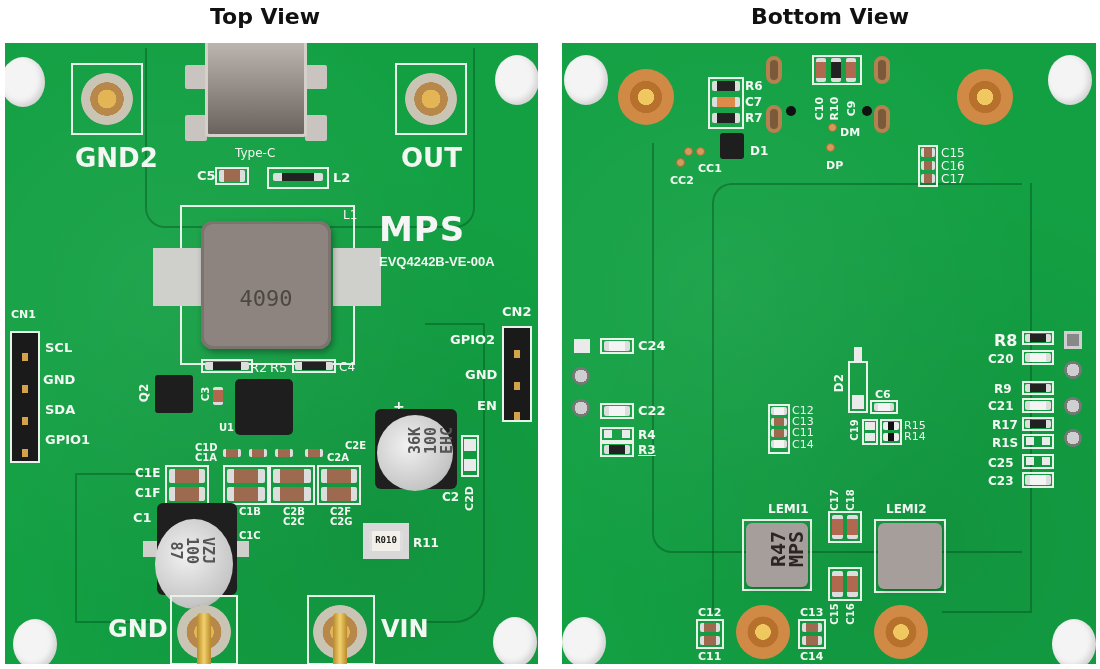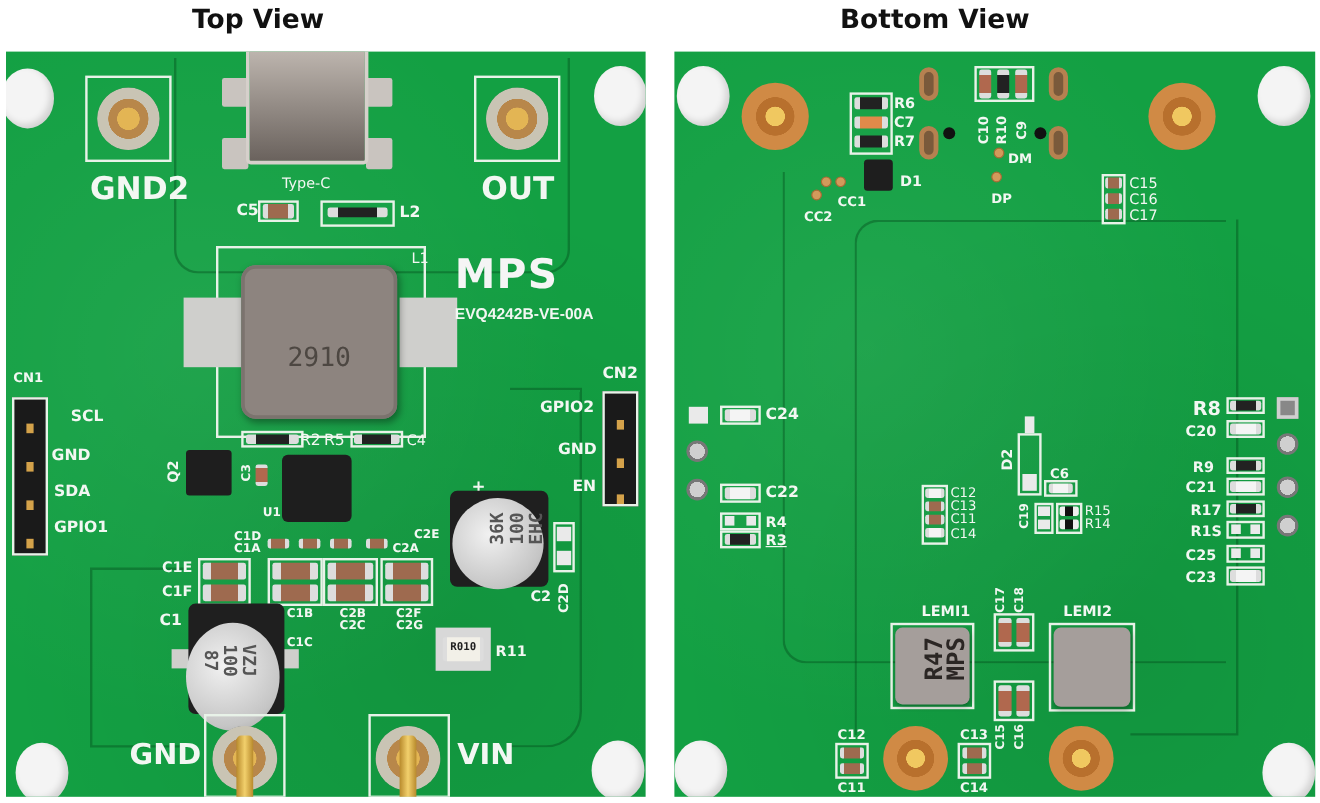--- a/index.html
+++ b/index.html
@@ -1,21 +1,21 @@
 <!DOCTYPE html>
 <html><head>
   <meta charset="utf-8">
   <style>
     * { box-sizing: border-box; margin: 0; padding: 0; }
     html, body { width: 1100px; height: 669px; background: #ffffff; overflow: hidden; }
     body { position: relative; font-family: "Liberation Sans", sans-serif; }
 
     .view-title {
       position: absolute; top: 4px; font-weight: bold; font-size: 22px; color: #111;
-      font-family: "DejaVu Sans", sans-serif; 
+      font-family: "DejaVu Sans", sans-serif; text-align: center;
     }
 
     .board {
       position: absolute; background: #13a043;
       background-image:
         radial-gradient(circle at 30% 40%, rgba(255,255,255,0.06), transparent 60%),
         radial-gradient(circle at 70% 80%, rgba(0,0,0,0.08), transparent 60%);
       overflow: hidden;
     }
     #board-top { left: 5px; top: 43px; width: 533px; height: 621px; }
@@ -97,33 +97,33 @@
   <div class="cap-smd" style="left:214px;top:127px;width:26px;height:12px;"></div>
   <div class="silk-box" style="left:262px;top:124px;width:62px;height:22px;"></div>
   <div class="res-smd" style="left:268px;top:130px;width:50px;height:8px;"></div>
   <div class="silk" style="left:328px;top:128px;font-size:13px;">L2</div>
 
   <div class="silk-box" style="left:175px;top:162px;width:175px;height:160px;border-width:2px;"></div>
   <div class="silk" style="left:338px;top:166px;font-size:12px;font-weight:normal;">L1</div>
   <div class="inductor-pad" style="left:148px;top:205px;width:48px;height:58px;"></div>
   <div class="inductor-pad" style="left:328px;top:205px;width:48px;height:58px;"></div>
   <div class="inductor" style="left:196px;top:178px;width:130px;height:128px;"></div>
-  <div class="inductor-text" style="left:196px;top:244px;width:130px;">2910</div>
+  <div class="inductor-text" style="left:196px;top:244px;width:130px;">4090</div>
 
   <div class="mps-logo" style="left:374px;top:166px;">MPS</div>
   <div class="silk" style="left:374px;top:212px;font-size:13px;font-family:'Liberation Sans',sans-serif;">EVQ4242B-VE-00A</div>
 
   <div class="silk" style="left:6px;top:266px;font-size:11px;">CN1</div>
   <div class="header-conn" style="left:5px;top:288px;width:30px;height:132px;">
     <div class="header-pin" style="left:10px;top:20px;"></div>
     <div class="header-pin" style="left:10px;top:52px;"></div>
     <div class="header-pin" style="left:10px;top:84px;"></div>
     <div class="header-pin" style="left:10px;top:116px;"></div>
   </div>
-  <div class="silk" style="left:40px;top:298px;font-size:13px;margin-left:14px;">SCL</div>
+  <div class="silk" style="left:40px;top:298px;font-size:13px;">SCL</div>
   <div class="silk" style="left:38px;top:330px;font-size:13px;">GND</div>
   <div class="silk" style="left:40px;top:360px;font-size:13px;">SDA</div>
   <div class="silk" style="left:40px;top:390px;font-size:13px;">GPIO1</div>
 
   <div class="silk" style="left:497px;top:262px;font-size:13px;">CN2</div>
   <div class="header-conn" style="left:497px;top:283px;width:30px;height:96px;">
     <div class="header-pin" style="left:10px;top:22px;"></div>
     <div class="header-pin" style="left:10px;top:54px;"></div>
     <div class="header-pin" style="left:10px;top:84px;"></div>
   </div>

